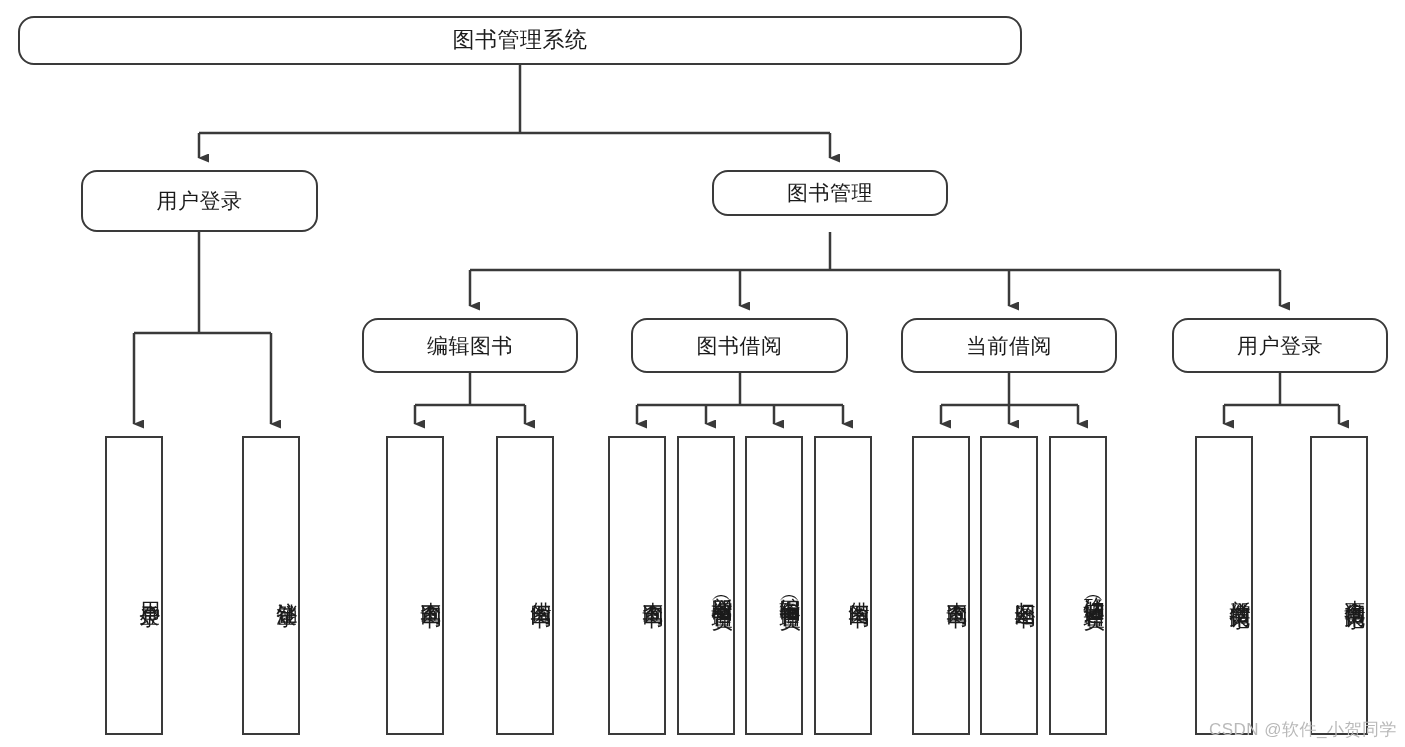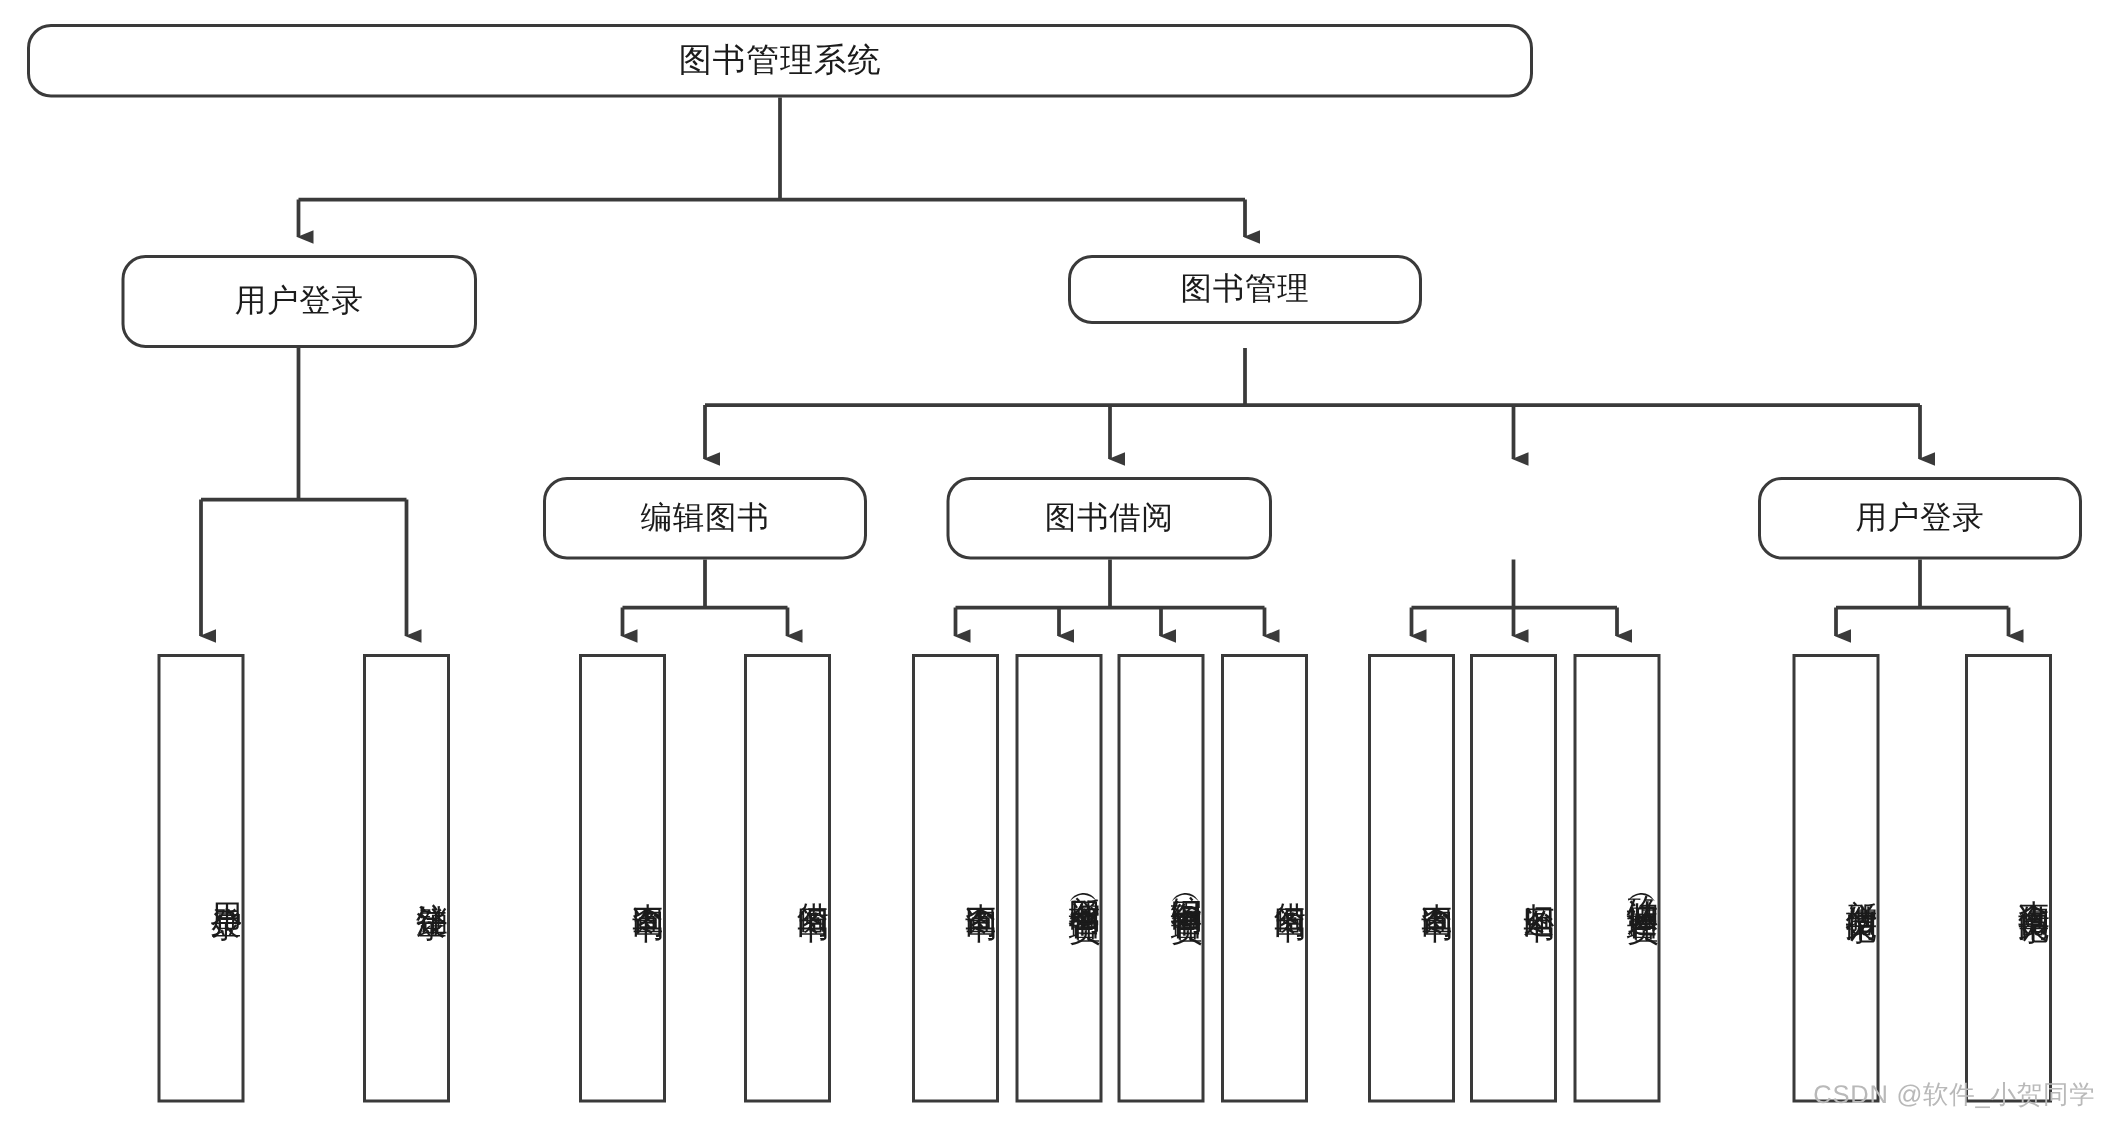--- a/index.html
+++ b/index.html
@@ -139,20 +139,23 @@
   <div class="node node-h" style="left:712px; top:170px; width:236px; height:46px;">
     <span>图书管理</span>
   </div>
 
   <div class="node node-h" style="left:362px; top:318px; width:216px; height:55px;">
     <span>编辑图书</span>
   </div>
   <div class="node node-h" style="left:631px; top:318px; width:217px; height:55px;">
     <span>图书借阅</span>
   </div>
+  <div class="node node-h" style="left:901px; top:318px; width:216px; height:55px;">
+    <span>当前借阅</span>
+  </div>
   <div class="node node-h" style="left:1172px; top:318px; width:216px; height:55px;">
     <span>用户登录</span>
   </div>
 
   <div class="node node-v" style="left:105px; top:436px; width:58px; height:299px;">
     <span>用户登录</span>
   </div>
   <div class="node node-v" style="left:242px; top:436px; width:58px; height:299px;">
     <span>注销登录</span>
   </div>

